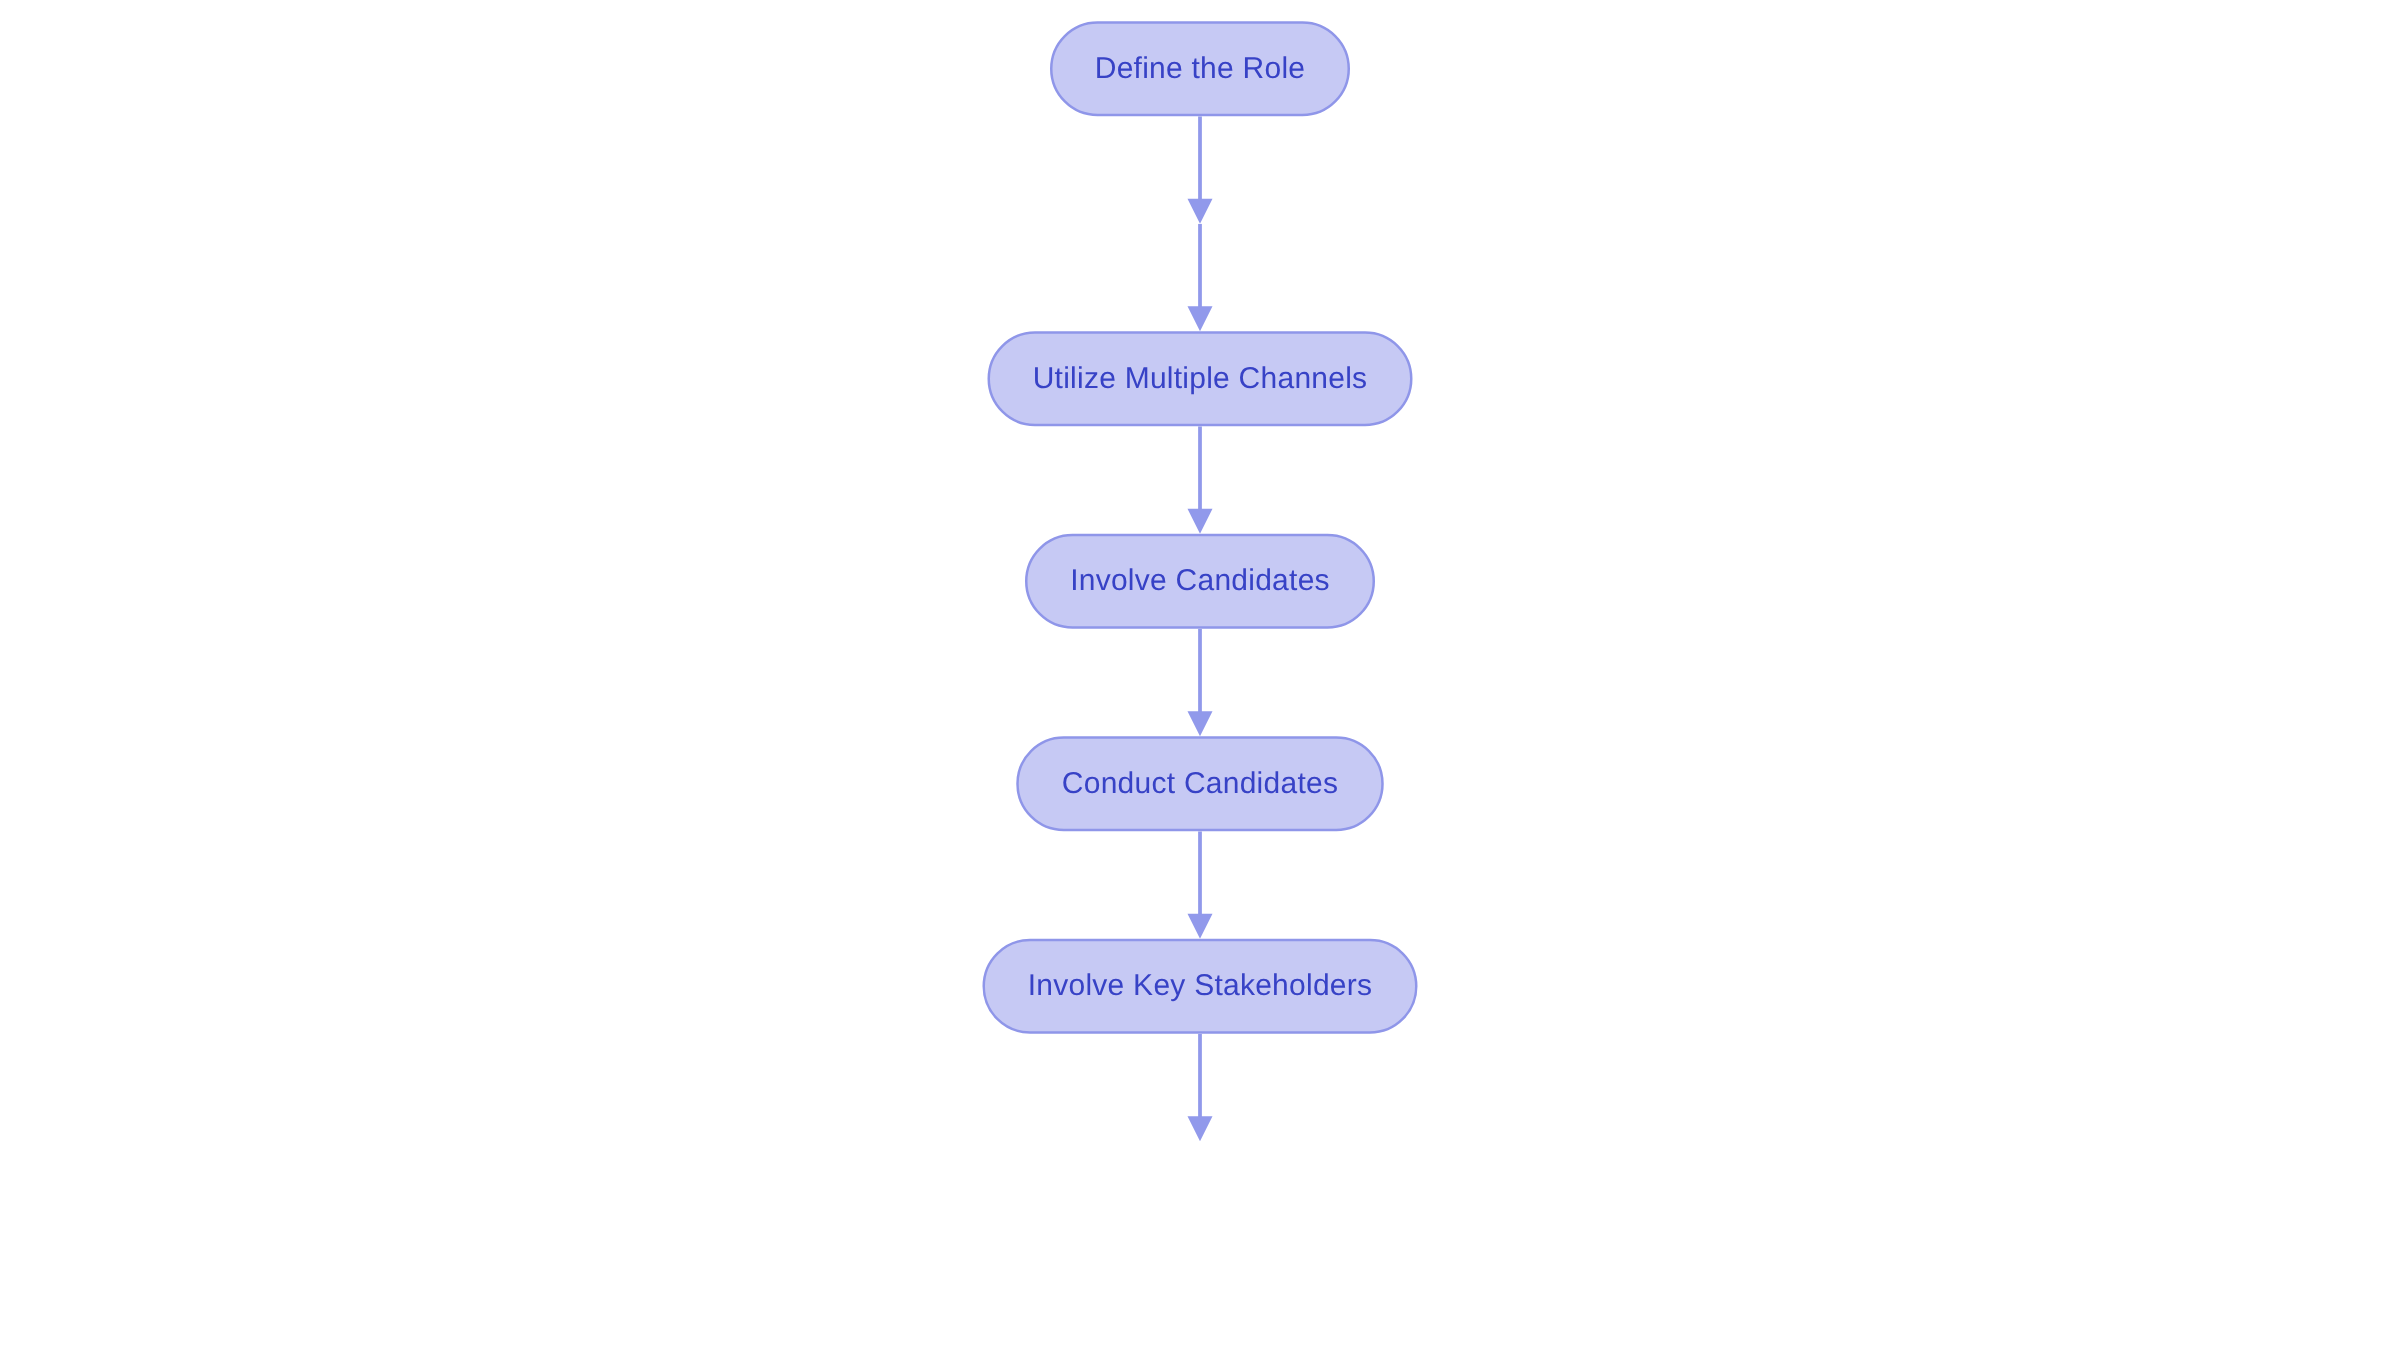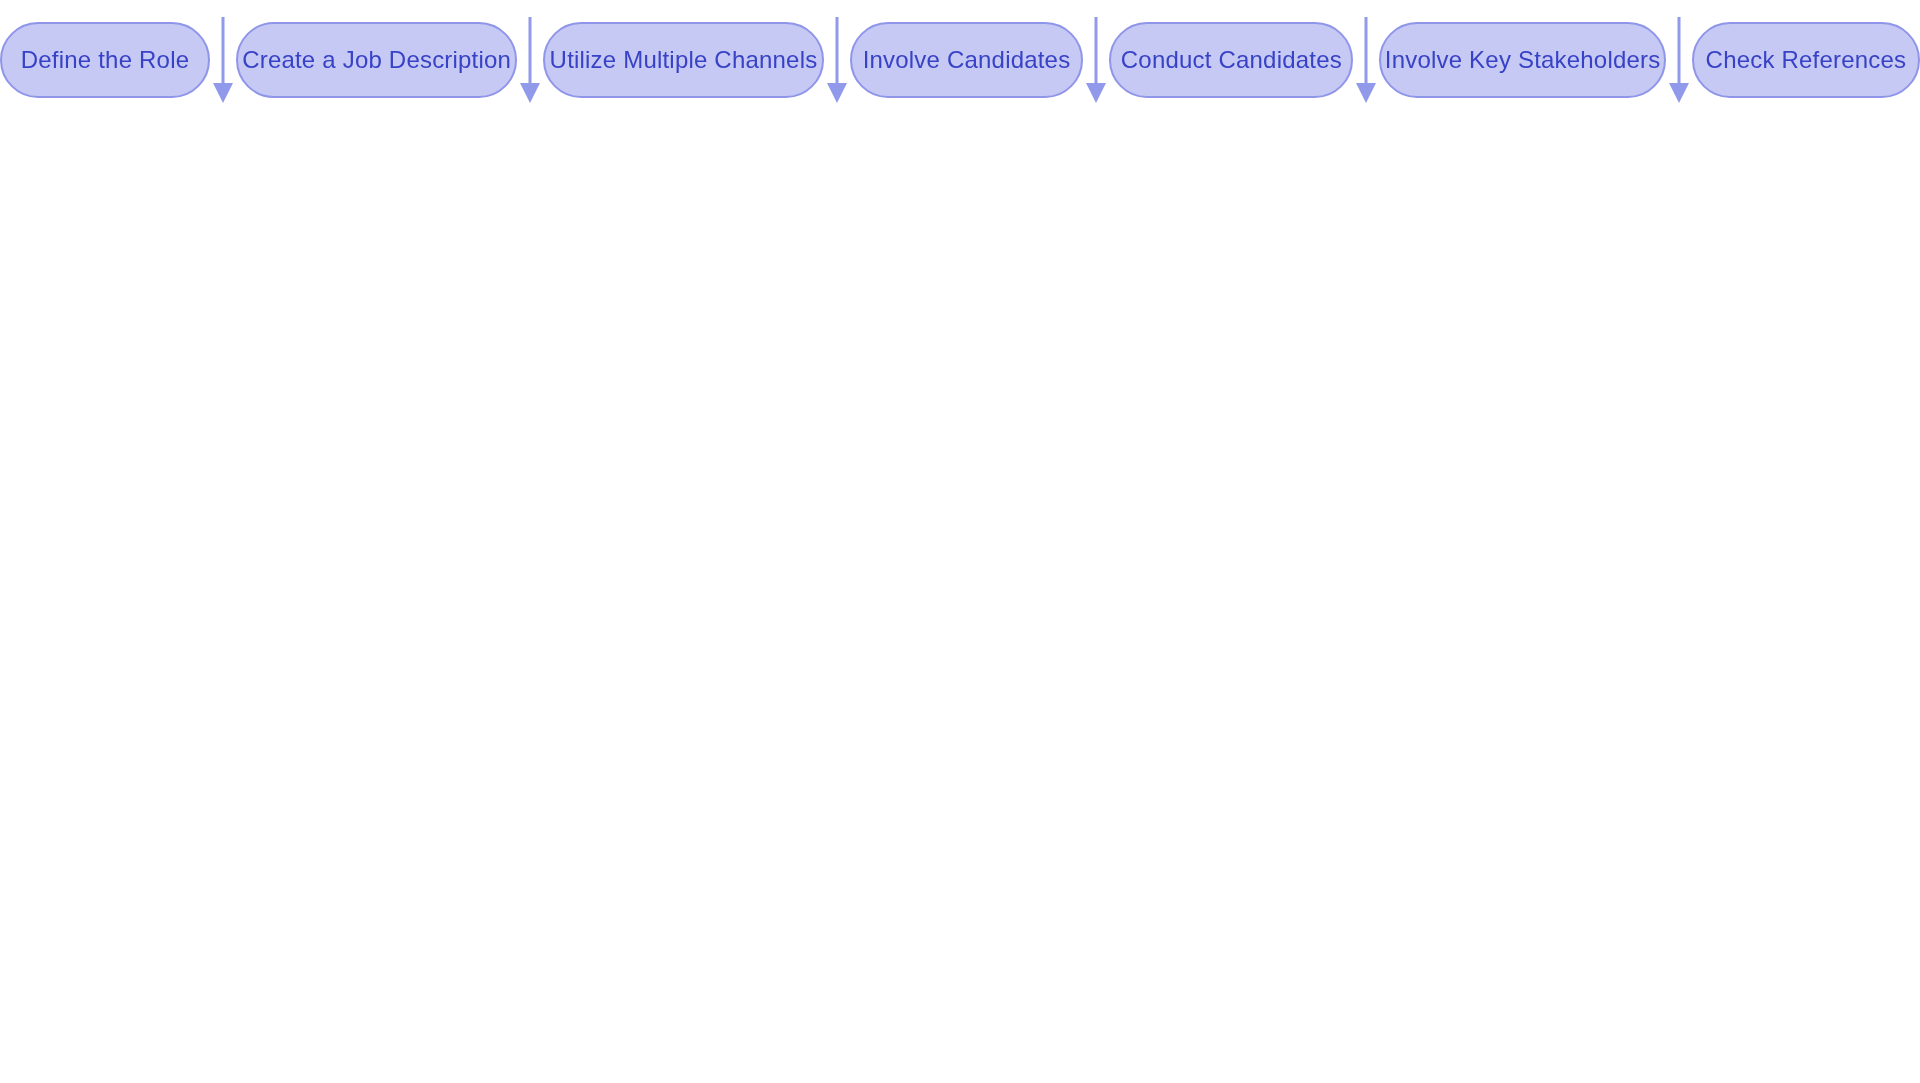--- a/index.html
+++ b/index.html
@@ -16,20 +16,21 @@
     width: 1920px;
     height: 1083px;
     background: var(--bg, #ffffff);
   }
   .flow {
     position: absolute;
     top: 17px;
     left: 0;
     width: 1920px;
     display: flex;
+    flex-direction: column;
     align-items: center;
   }
   .node {
     box-sizing: border-box;
     height: 76px;
     min-width: 210px;
     padding: 0 34px;
     border-radius: 38px;
     background: var(--node-fill, #c6c9f4);
     border: 2px solid var(--node-border, #8f96e9);
@@ -61,21 +62,20 @@
 <div class="canvas">
   <div class="flow">
 
     <div class="node">Define the Role</div>
 
     <svg class="connector" viewBox="0 0 26 86" xmlns="http://www.w3.org/2000/svg">
       <line x1="13" y1="0" x2="13" y2="69"></line>
       <path d="M3,66 L23,66 L13,86 Z"></path>
     </svg>
 
-    <div class="node">Create a Job Description</div>
 
     <svg class="connector" viewBox="0 0 26 86" xmlns="http://www.w3.org/2000/svg">
       <line x1="13" y1="0" x2="13" y2="69"></line>
       <path d="M3,66 L23,66 L13,86 Z"></path>
     </svg>
 
     <div class="node">Utilize Multiple Channels</div>
 
     <svg class="connector" viewBox="0 0 26 86" xmlns="http://www.w3.org/2000/svg">
       <line x1="13" y1="0" x2="13" y2="69"></line>
@@ -96,16 +96,15 @@
       <path d="M3,66 L23,66 L13,86 Z"></path>
     </svg>
 
     <div class="node">Involve Key Stakeholders</div>
 
     <svg class="connector" viewBox="0 0 26 86" xmlns="http://www.w3.org/2000/svg">
       <line x1="13" y1="0" x2="13" y2="69"></line>
       <path d="M3,66 L23,66 L13,86 Z"></path>
     </svg>
 
-    <div class="node">Check References</div>
 
   </div>
 </div>
 
 </body></html>

